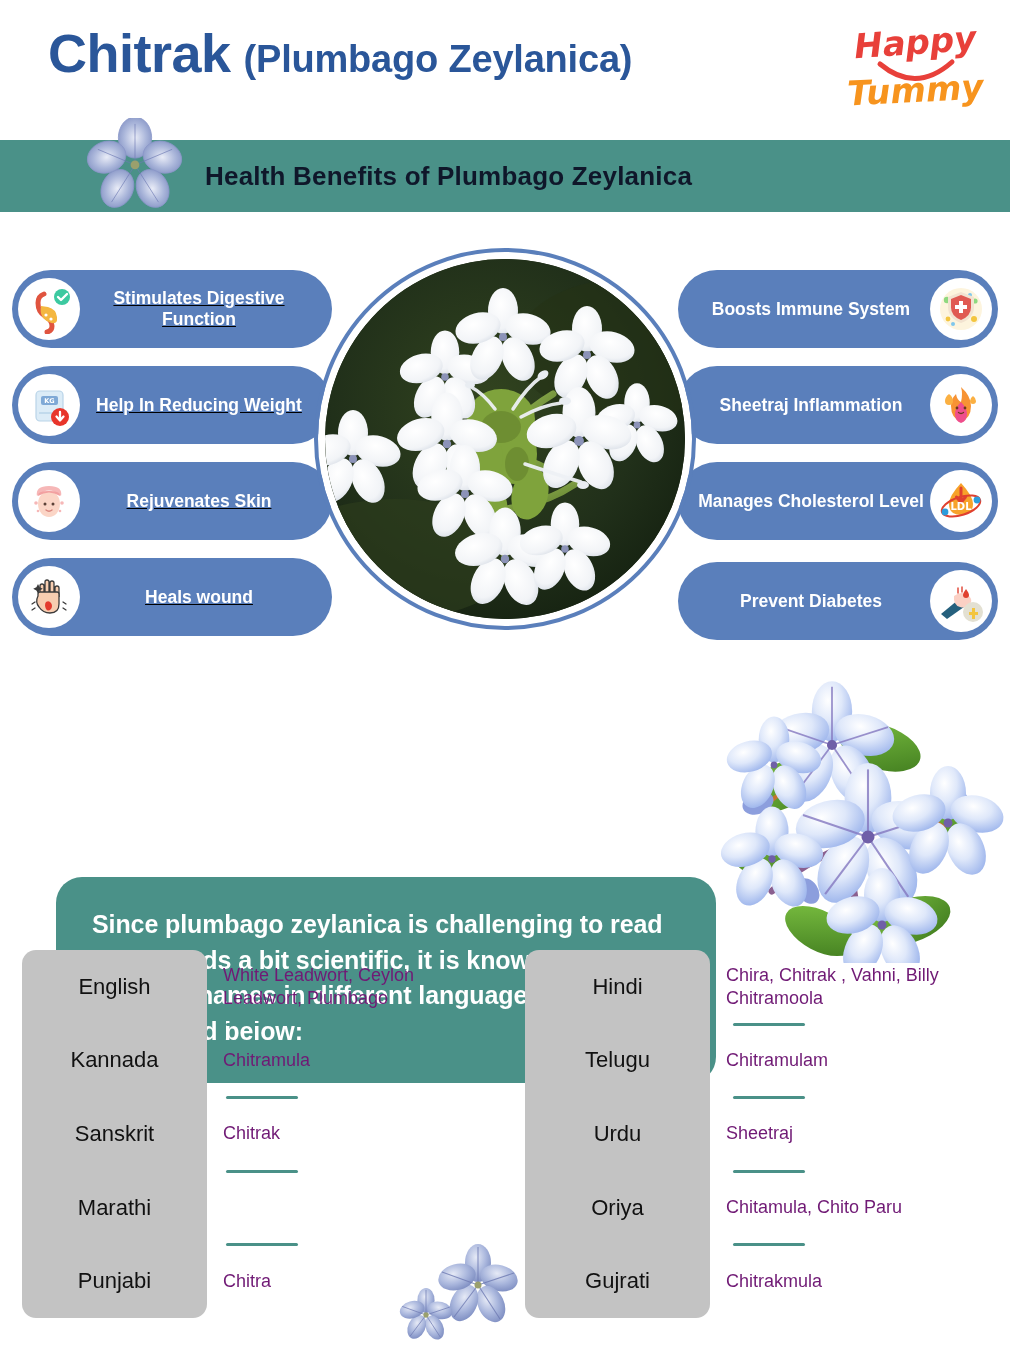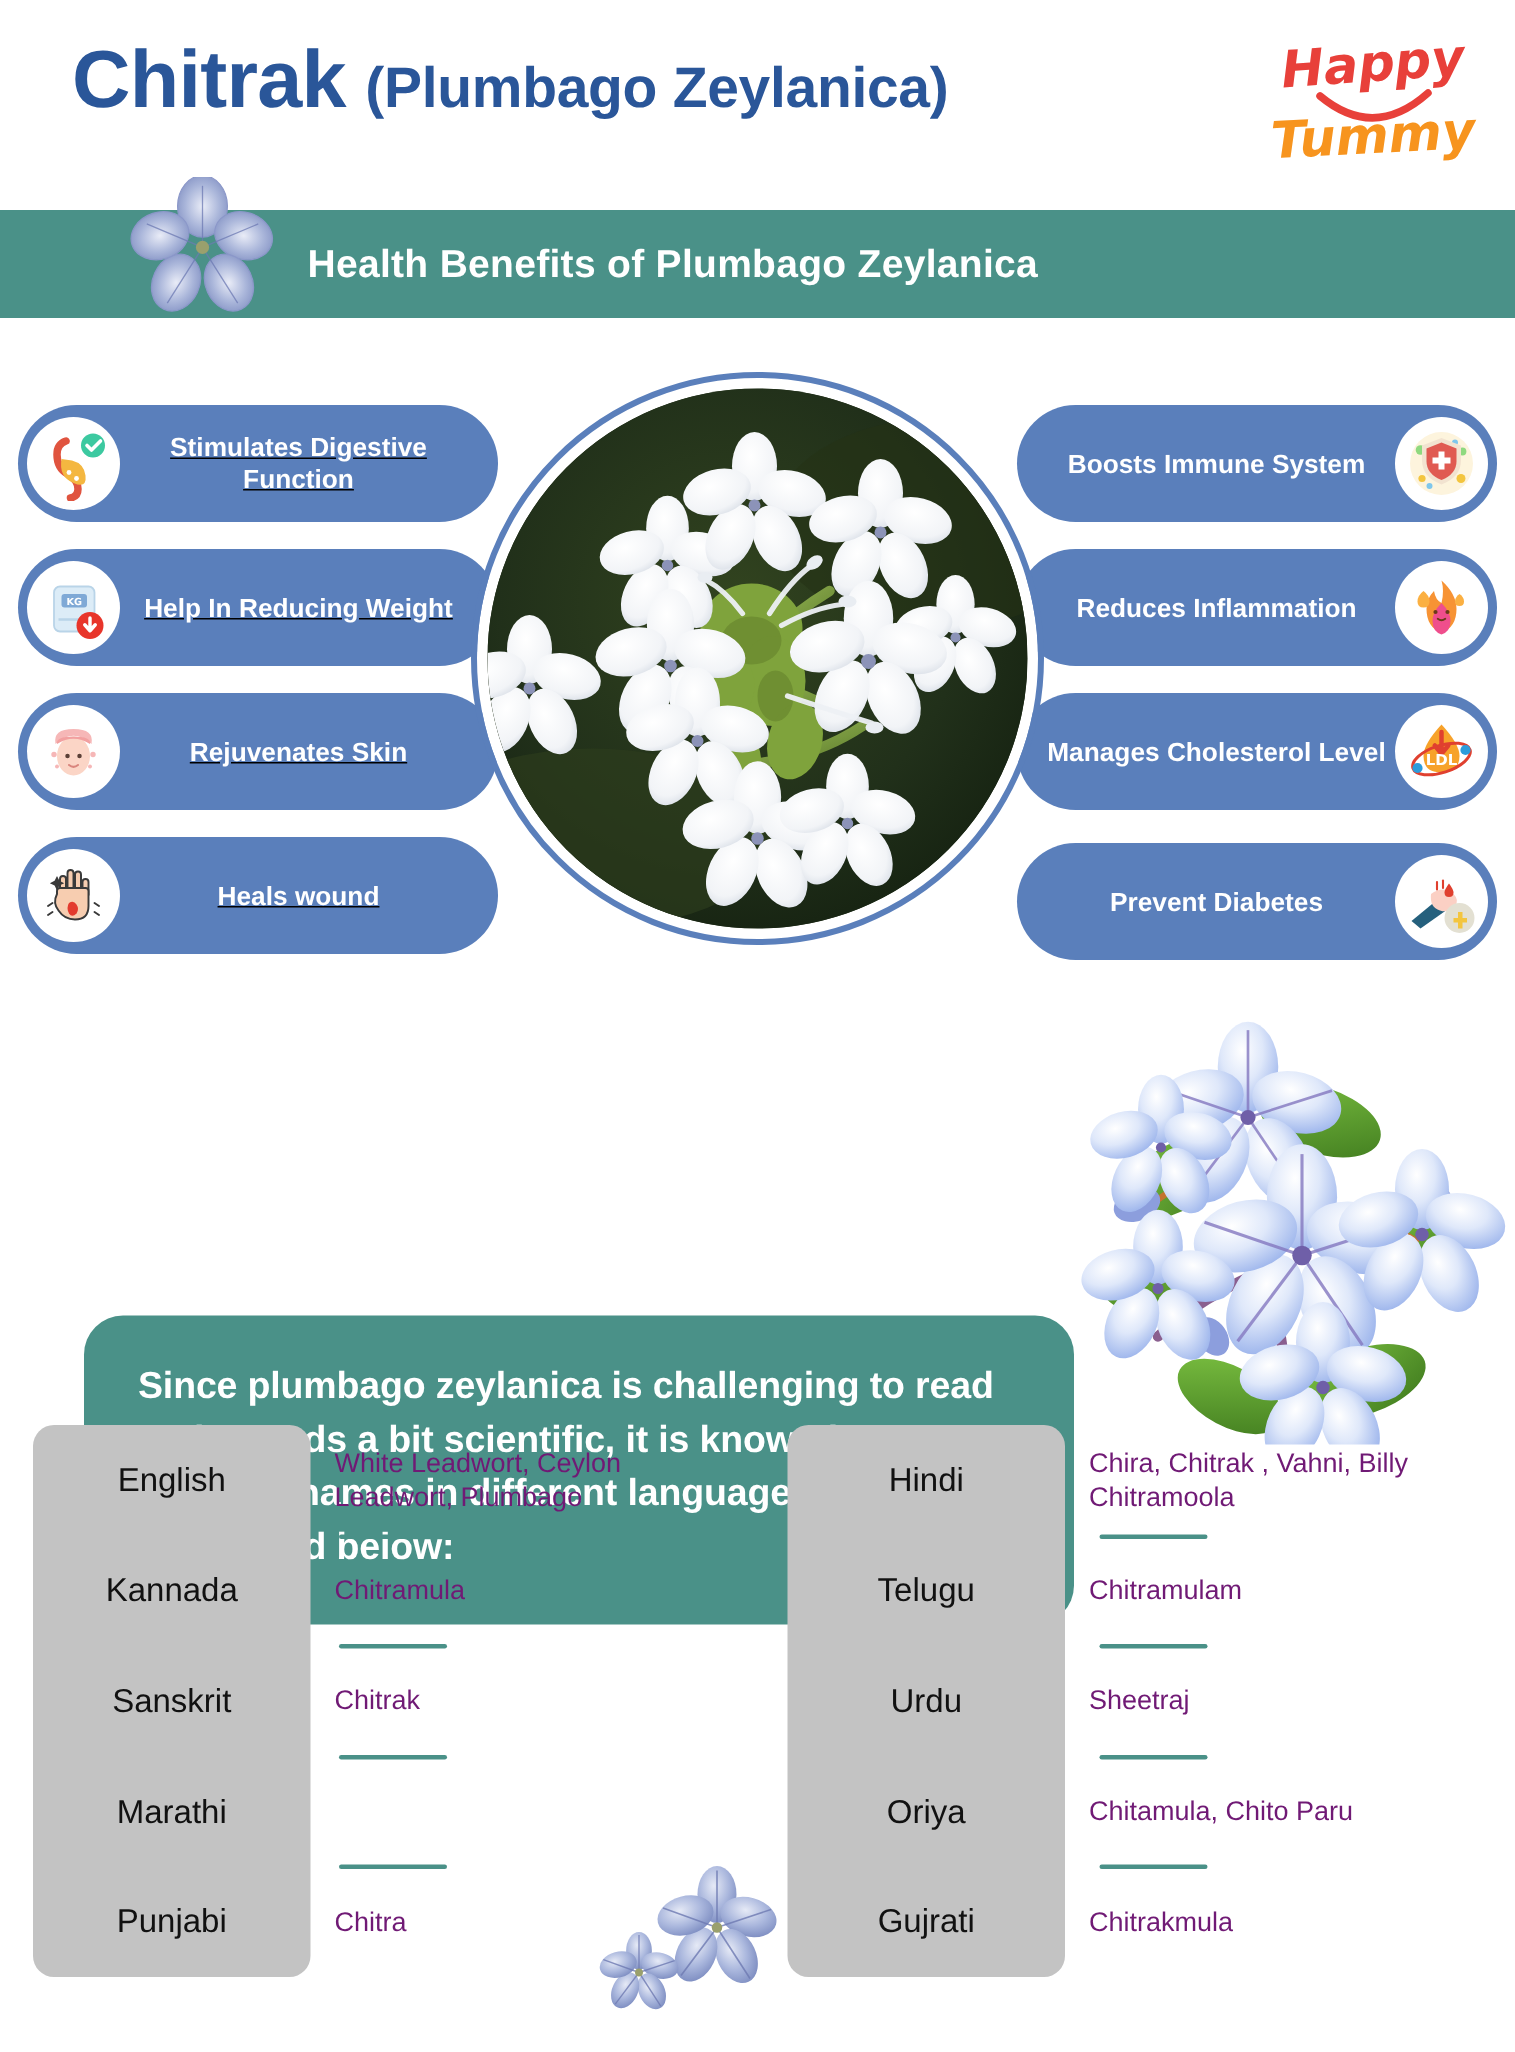--- a/index.html
+++ b/index.html
@@ -31,21 +31,21 @@
     width: 150px; height: 96px;
   }
 
   
   .banner {
     position: absolute; left: 0; top: 140px; width: 1010px; height: 72px;
     background: #4a9188;
   }
   .banner-title {
     position: absolute; left: 205px; top: 50%; transform: translateY(-50%);
-    font-size: 26px; font-weight: 600; color: #ffffff; letter-spacing: 0.2px;
+    font-size: 26px; font-weight: 600; color: #0f172a; letter-spacing: 0.2px;
   }
   .banner-flower {
     position: absolute; left: 86px; top: 118px; width: 98px; height: 90px;
     z-index: 5;
   }
 
   
   .pill {
     position: absolute; height: 78px;
     background: #5a7fbb; border-radius: 39px;
@@ -265,21 +265,21 @@
       <svg viewBox="0 0 50 50" width="50" height="50" aria-hidden="true">
         <path d="M25 7 q10 9 10 19 q0 12 -10 16 q-10 -4 -10 -16 q0 -7 5 -12 q1 6 5 8 q2 -8 0 -15z" fill="#f79334"></path>
         <path d="M25 22 q6 6 6 12 q0 7 -6 9 q-6 -2 -6 -9 q0 -6 6 -12z" fill="#ef4e8c"></path>
         <circle cx="21" cy="28" r="1.4" fill="#6b3a18"></circle>
           <circle cx="29" cy="28" r="1.4" fill="#6b3a18"></circle>
         <path d="M22.5 32.5 q2.5 2 5 0" stroke="#6b3a18" stroke-width="1.3" fill="none" stroke-linecap="round"></path>
         <path d="M13 14 q4 3 4 7 q0 4 -4 4 q-4 0 -4 -4 q0 -4 4 -7z" fill="#fbb042"></path>
         <path d="M37 16 q3 2 3 5 q0 3 -3 3 q-3 0 -3 -3 q0 -3 3 -5z" fill="#fbb042"></path>
       </svg>
     </span>
-    <span class="pill-label">Reduces Inflammation</span>
+    <span class="pill-label">Sheetraj Inflammation</span>
   </div>
 
   <div class="pill right" style="top:462px;">
     <span class="pill-icon">
       <svg viewBox="0 0 50 50" width="50" height="50" aria-hidden="true">
         <path d="M25 7 q12 13 12 21 q0 11 -12 11 q-12 0 -12 -11 q0 -8 12 -21z" fill="#f7a22a"></path>
         <path d="M25 12 v13 M20.5 21 L25 26.5 L29.5 21" stroke="#e0402f" stroke-width="3" fill="none" stroke-linecap="round" stroke-linejoin="round"></path>
         <ellipse cx="25" cy="30" rx="20" ry="9" fill="none" stroke="#e0402f" stroke-width="2" transform="rotate(-18 25 30)"></ellipse>
         <text x="25" y="34" text-anchor="middle" font-family="'DejaVu Sans', sans-serif" font-size="10" font-weight="700" fill="#fff">LDL</text>
         <circle cx="41" cy="24" r="3.4" fill="#2d9cdb"></circle>

